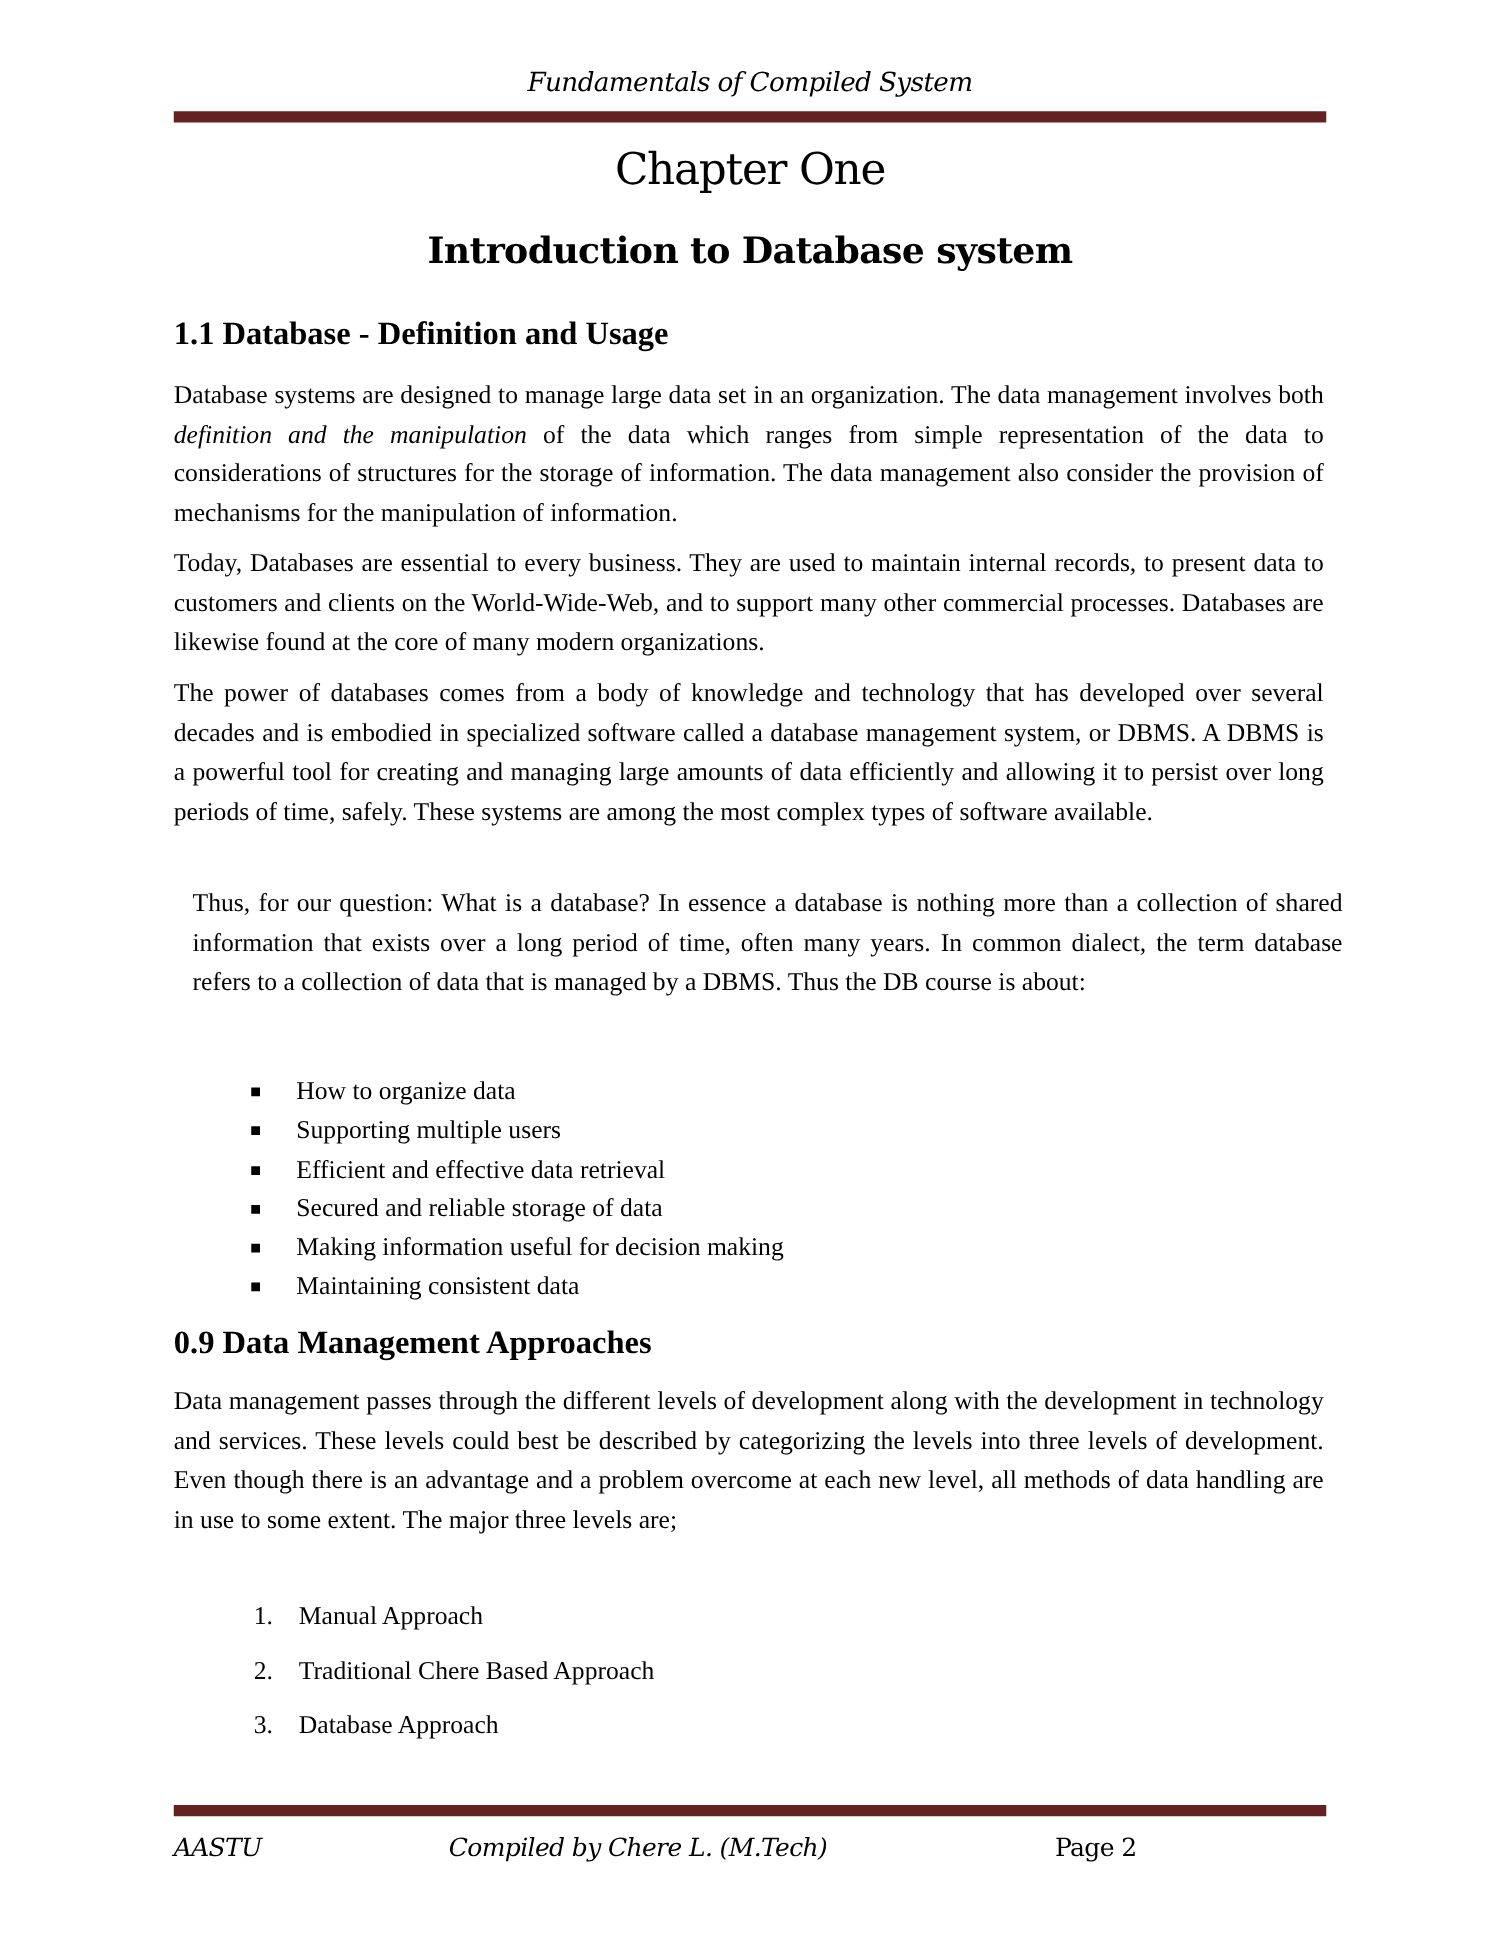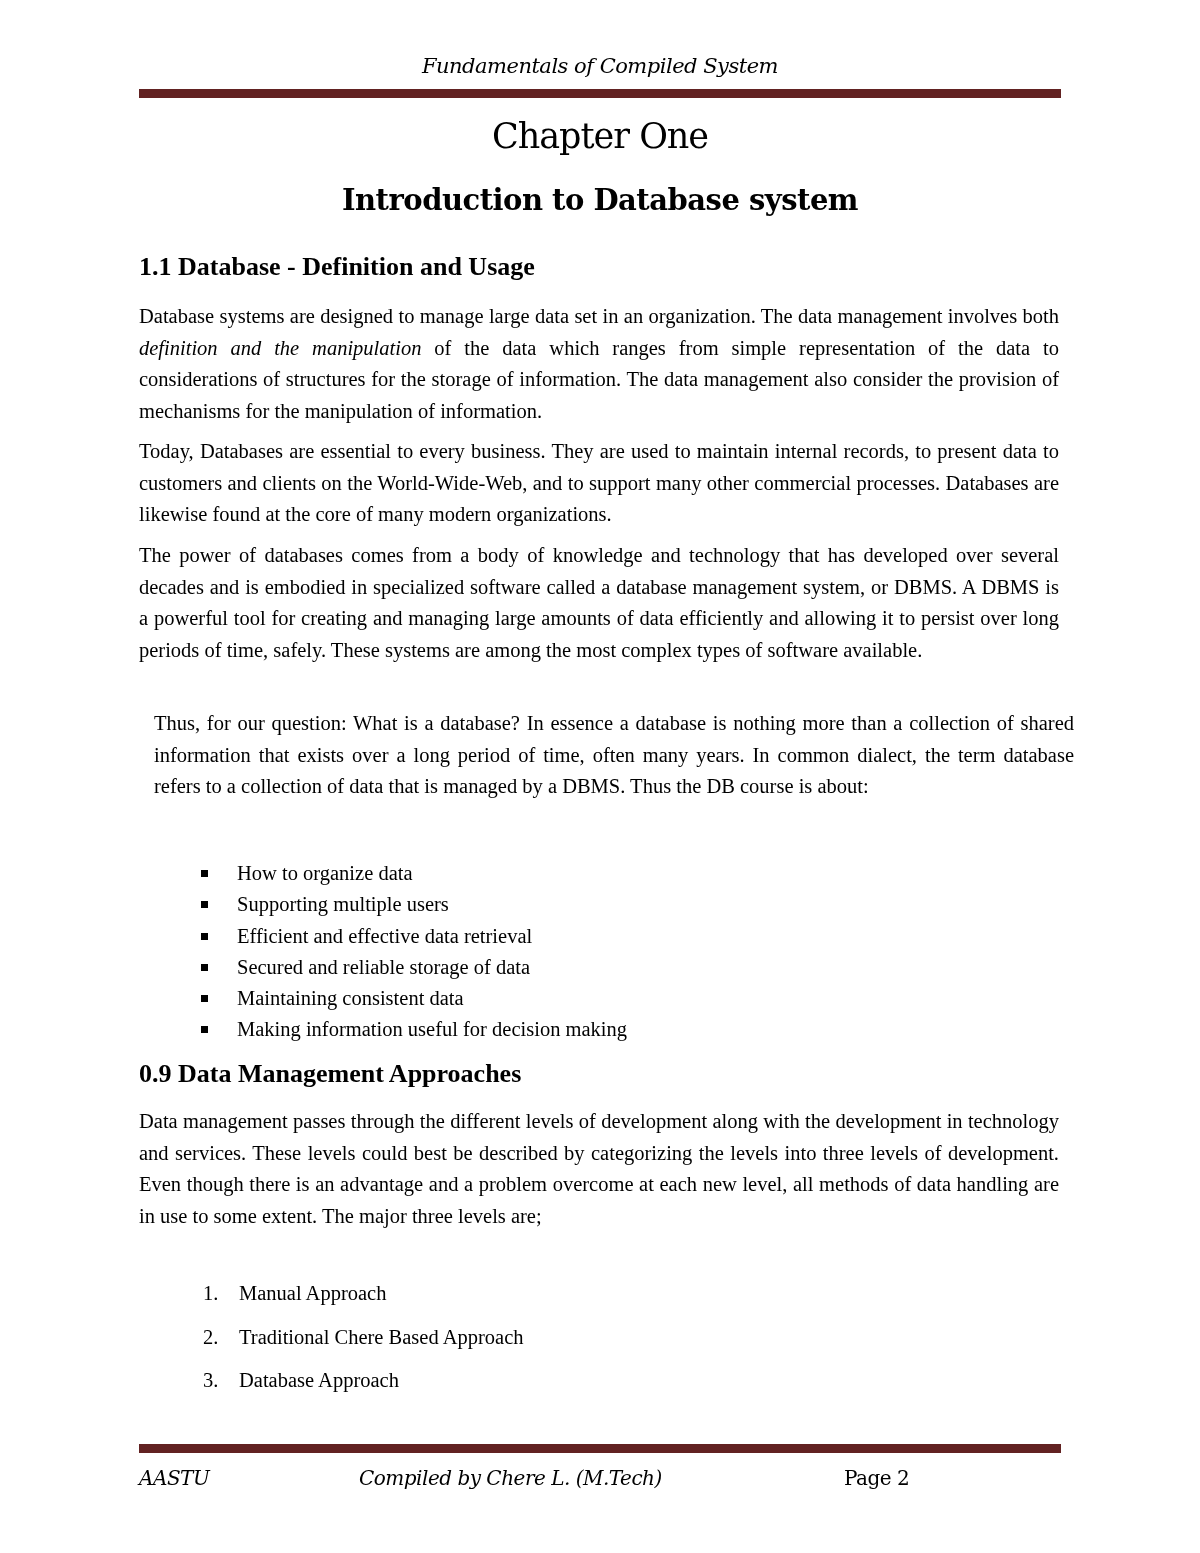--- a/index.html
+++ b/index.html
@@ -59,22 +59,22 @@
 
   <div class="para" style="top:540px;">The power of databases comes from a body of knowledge and technology that has developed over several decades and is embodied in specialized software called a database management system, or DBMS. A DBMS is a powerful tool for creating and managing large amounts of data efficiently and allowing it to persist over long periods of time, safely. These systems are among the most complex types of software available.</div>
 
   <div class="para" style="top:708px;margin-left:15px;">Thus, for our question: What is a database?  In essence a database is nothing more than a collection of shared information that exists over a long period of time, often many years. In common dialect, the term database refers to a collection of data that is managed by a DBMS. Thus the DB course is about:</div>
 
   <ul class="bullets">
     <li><span class="bullet"></span><span>How to organize data</span></li>
     <li><span class="bullet"></span><span>Supporting multiple users</span></li>
     <li><span class="bullet"></span><span>Efficient and effective data retrieval</span></li>
     <li><span class="bullet"></span><span>Secured and reliable storage of data</span></li>
+    <li><span class="bullet"></span><span>Making information useful for decision making</span></li>
     <li><span class="bullet"></span><span>Maintaining consistent data</span></li>
-    <li><span class="bullet"></span><span>Making information useful for decision making</span></li>
   </ul>
 
   <div class="h2" style="top:1059px;">0.9 Data Management Approaches</div>
 
   <div class="para" style="top:1106px;">Data management passes through the different levels of development along with the development in technology and services. These levels could best be described by categorizing the levels into three levels of development. Even though there is an advantage and a problem overcome at each new level, all methods of data handling are in use to some extent. The major three levels are;</div>
 
   <ol class="numbered">
     <li><span class="num">1.</span><span>Manual Approach</span></li>
     <li><span class="num">2.</span><span>Traditional Chere Based Approach</span></li>
     <li><span class="num">3.</span><span>Database Approach</span></li>

